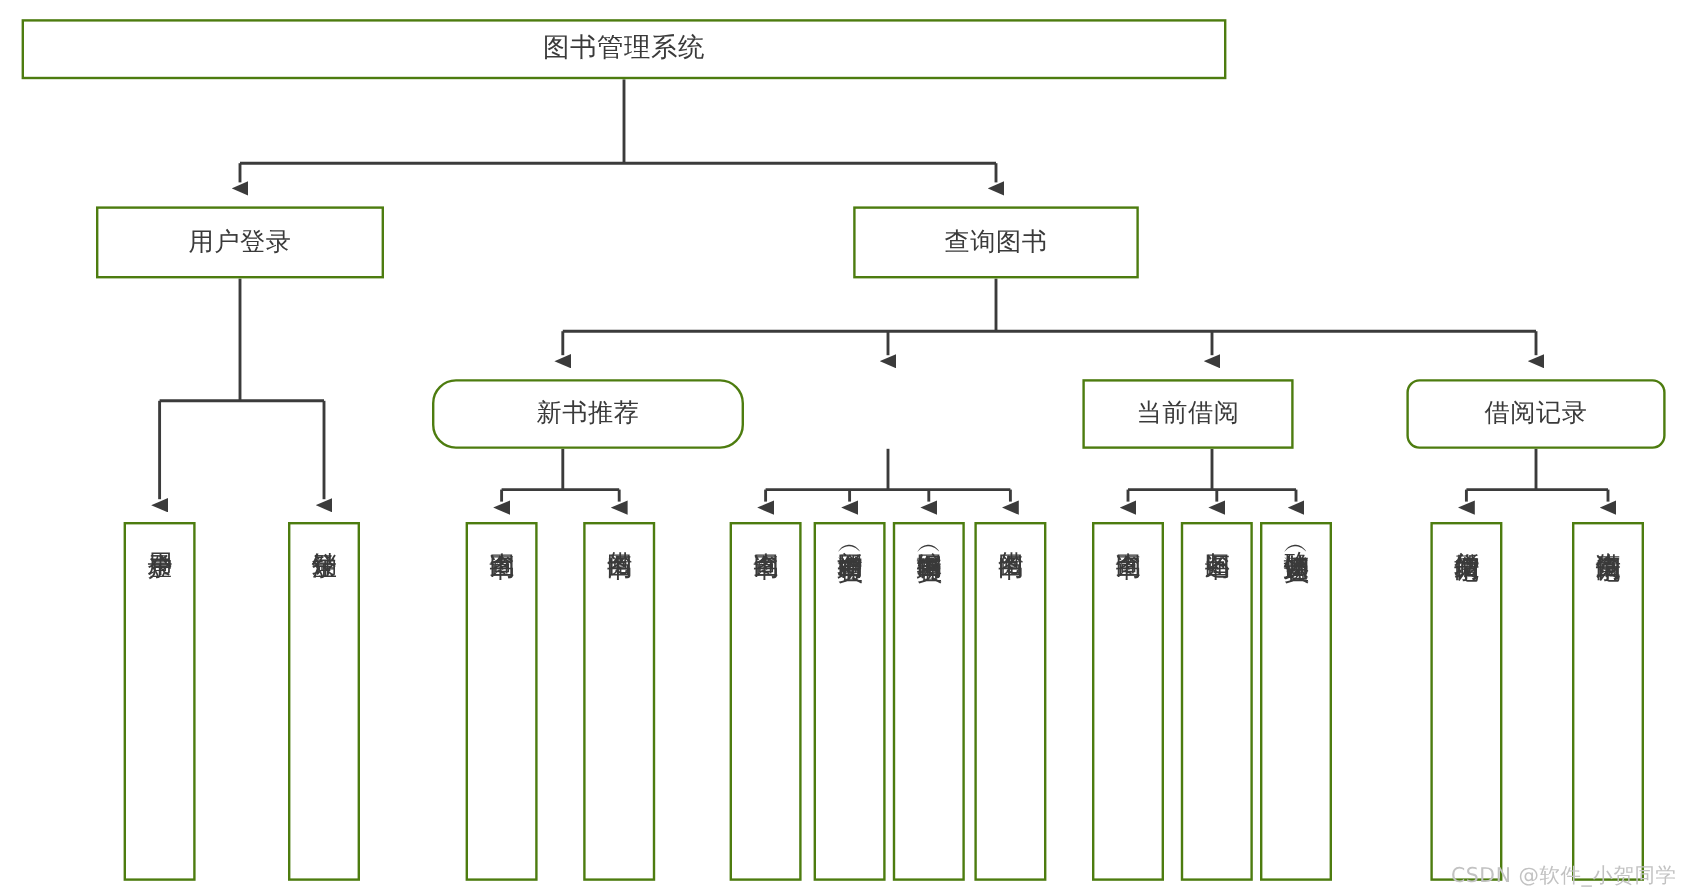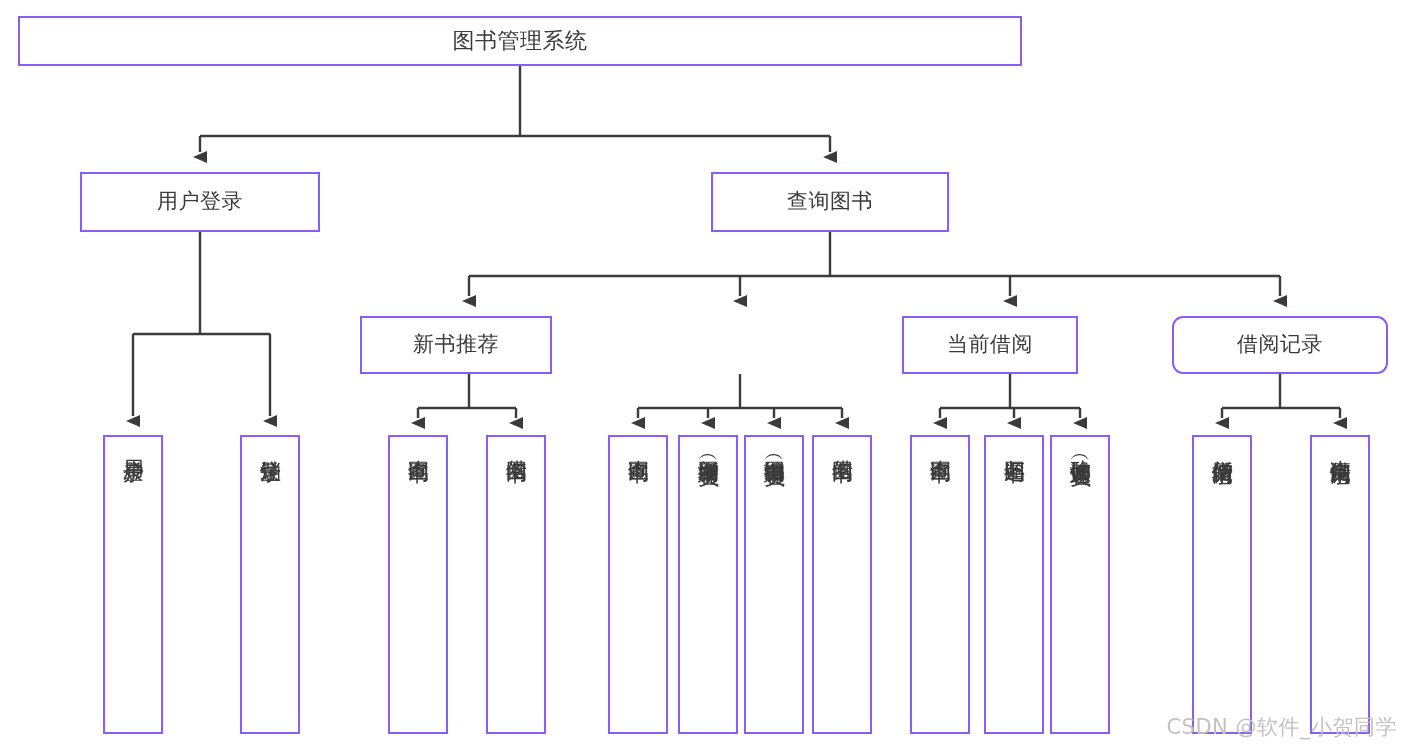--- a/index.html
+++ b/index.html
@@ -22,21 +22,21 @@
     position: absolute;
     left: 0;
     top: 0;
     width: 1405px;
     height: 747px;
     pointer-events: none;
   }
   .node {
     position: absolute;
     box-sizing: border-box;
-    border: 2px solid #8b5cf6;
+    border: 2px solid #4d7c0f;
     background: #ffffff;
     display: flex;
     align-items: center;
     justify-content: center;
     color: #3a3a3a;
   }
   .node-h {
     font-size: 21px;
     letter-spacing: 0.5px;
     line-height: 1.1;
@@ -57,21 +57,21 @@
     line-height: 1.18;
     letter-spacing: 1px;
     color: #3a3a3a;
     white-space: nowrap;
     -webkit-text-orientation: upright;
   }
   #watermark {
     position: absolute;
     right: 8px;
     bottom: 6px;
-    font-size: 21px;
+    font-size: 17px;
     color: #c2c2c2;
     letter-spacing: 0.5px;
     white-space: nowrap;
     user-select: none;
   }
 </style>
 </head>
 <body>
 
 <div id="diagram-canvas">
@@ -130,21 +130,21 @@
     <span>图书管理系统</span>
   </div>
 
   <div class="node node-h" style="left:80px; top:172px; width:240px; height:60px;">
     <span>用户登录</span>
   </div>
   <div class="node node-h" style="left:711px; top:172px; width:238px; height:60px;">
     <span>查询图书</span>
   </div>
 
-  <div class="node node-h" style="left:360px; top:316px; width:192px; height:58px;">
+  <div class="node node-h" style="left:360px; top:316px; width:260px; height:58px;border-radius:20px;">
     <span>新书推荐</span>
   </div>
   <div class="node node-h" style="left:902px; top:316px; width:176px; height:58px;">
     <span>当前借阅</span>
   </div>
   <div class="node node-h" style="left:1172px; top:316px; width:216px; height:58px;border-radius:11px;">
     <span>借阅记录</span>
   </div>
 
   <div class="node node-leaf" style="left:103px; top:435px; width:60px; height:299px;">

